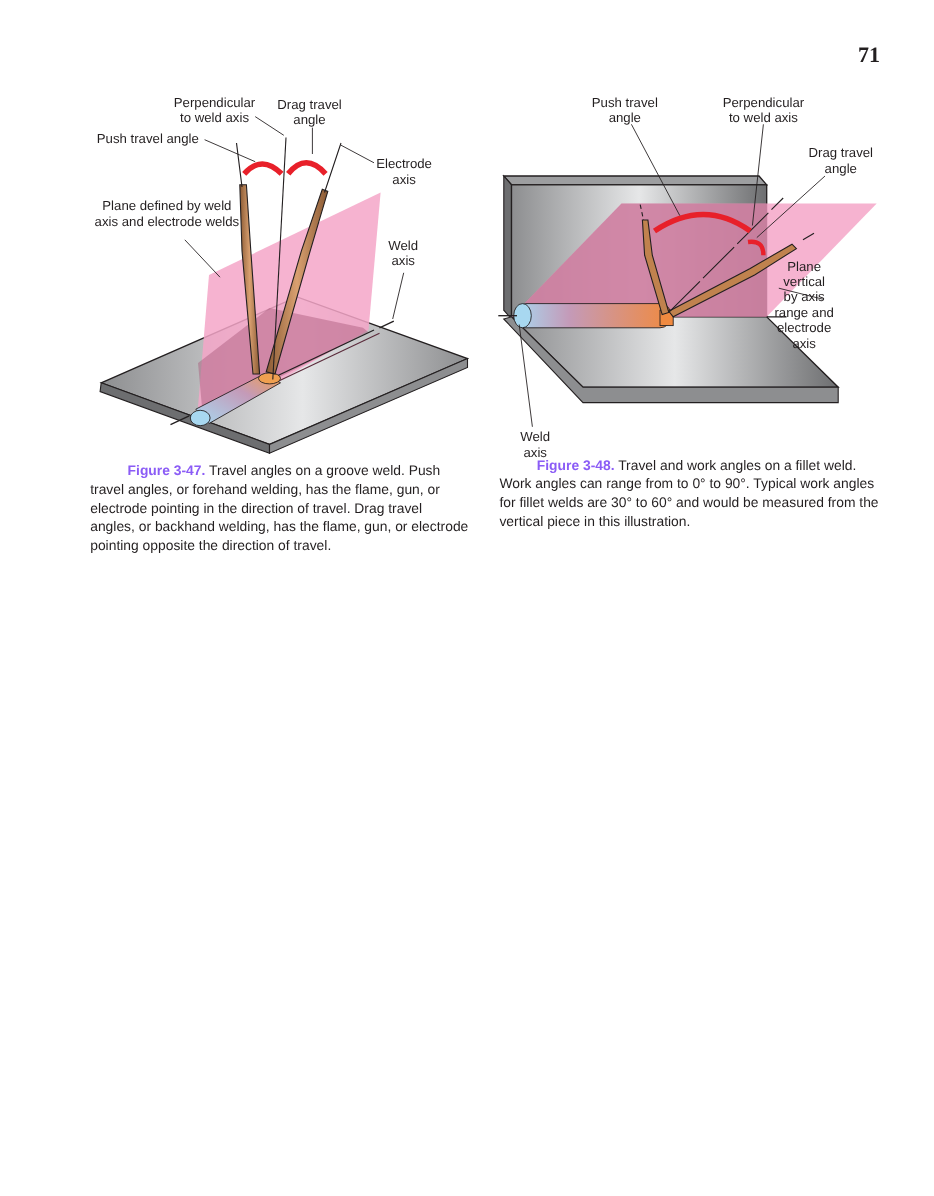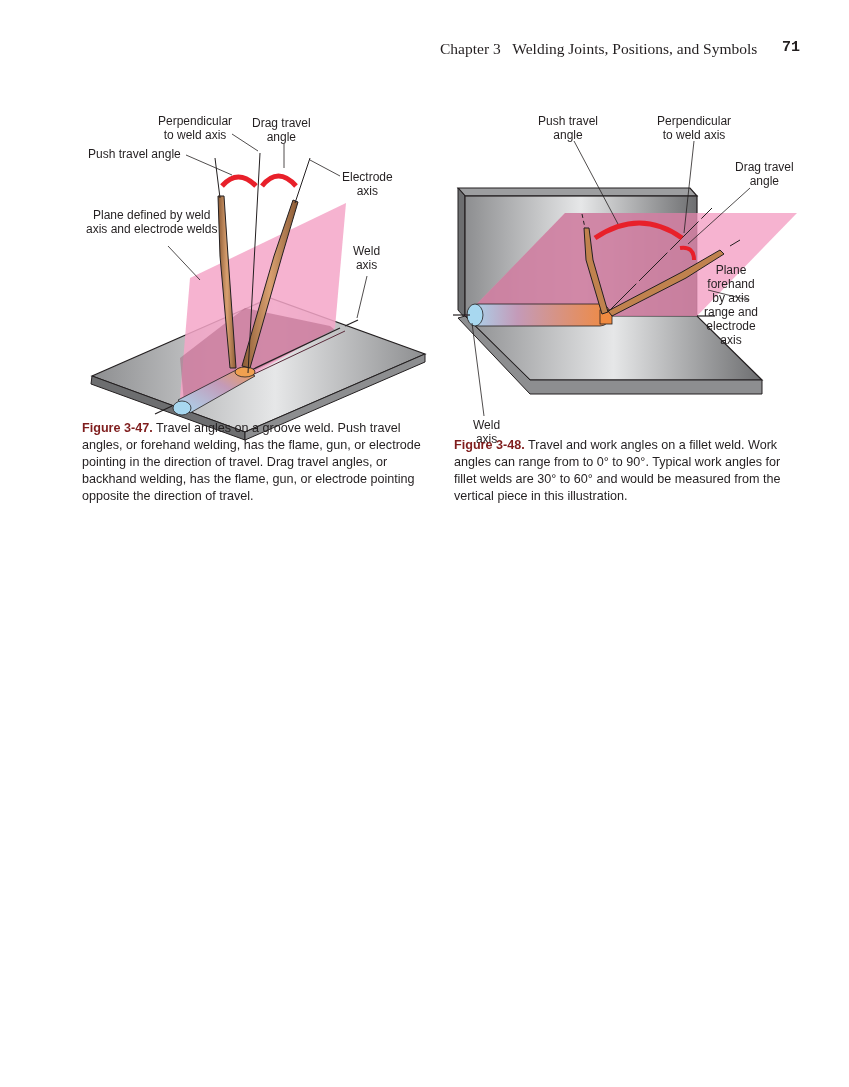--- a/index.html
+++ b/index.html
@@ -1,31 +1,30 @@
 <!DOCTYPE html>
 <html><head>
 <meta charset="utf-8">
 <style>
   html,body{margin:0;padding:0;background:#fff;}
   body{width:849px;height:1087px;position:relative;overflow:hidden;font-family:"Liberation Sans",sans-serif;color:#231f20;}
   .header{position:absolute;top:40px;left:440px;width:360px;height:20px;font-family:"Liberation Serif",serif;font-size:15.5px;}
   .header .chap{position:absolute;left:0;top:0;white-space:nowrap;}
-  .header .pnum{position:absolute;right:0;top:-1px;font-weight:bold;font-size:15px;font-family:Liberation Mono, monospace;}
-  .fig{position:absolute;margin-top:28px;}
+  .header .pnum{position:absolute;right:0;top:-1px;font-weight:bold;font-size:20px;}
+  .fig{position:absolute;}
   .lbl{position:absolute;font-size:12px;line-height:14px;text-align:center;white-space:nowrap;}
   .lbl.left{text-align:right;}
   .caption{position:absolute;font-size:12.6px;line-height:17px;}
-  .caption .fn{color:#7f1d1d;font-weight:bold;}
+  .caption .fn{color:#8b5cf6;font-weight:bold;margin-left:34px;}
   svg{position:absolute;left:0;top:0;overflow:visible;}
 </style>
 </head>
 <body>
 
 <div class="header">
-  <span class="chap"><span>Chapter 3</span>&nbsp;&nbsp;&nbsp;<span>Welding Joints, Positions, and Symbols</span></span>
   <span class="pnum">71</span>
 </div>
 
 <div class="fig" style="left:0;top:0;width:440px;height:420px;">
   <svg width="440" height="420">
     <defs>
       <linearGradient id="steel1" x1="0" x2="1" y1="0" y2="0">
         <stop offset="0" stop-color="#8d8e90"></stop>
         <stop offset="0.55" stop-color="#e6e7e8"></stop>
         <stop offset="1" stop-color="#8d8e90"></stop>
@@ -132,19 +131,19 @@
 
     <line x1="574" y1="113" x2="618" y2="196" stroke="#231f20" stroke-width="0.8"></line>
     <line x1="694" y1="113" x2="684" y2="205" stroke="#231f20" stroke-width="0.8"></line>
     <line x1="750" y1="160" x2="688" y2="216" stroke="#231f20" stroke-width="0.8"></line>
     <line x1="748" y1="272" x2="708" y2="262" stroke="#231f20" stroke-width="0.8"></line>
     <line x1="484" y1="388" x2="472" y2="295" stroke="#231f20" stroke-width="0.8"></line>
   </svg>
   <div class="lbl" style="left:538px;top:86px;"><span>Push travel</span><br><span>angle</span></div>
   <div class="lbl" style="left:657px;top:86px;"><span>Perpendicular</span><br><span>to weld axis</span></div>
   <div class="lbl" style="left:735px;top:132px;"><span>Drag travel</span><br><span>angle</span></div>
-  <div class="lbl" style="left:704px;top:235px;"><span>Plane</span><br><span>forehand</span><br><span>by axis</span><br><span>range and</span><br><span>electrode</span><br><span>axis</span></div>
+  <div class="lbl" style="left:704px;top:235px;"><span>Plane</span><br><span>vertical</span><br><span>by axis</span><br><span>range and</span><br><span>electrode</span><br><span>axis</span></div>
   <div class="lbl" style="left:473px;top:390px;"><span>Weld</span><br><span>axis</span></div>
 </div>
 
-<div class="caption" style="left:454px;top:437px;width:350px;">
+<div class="caption" style="left:454px;top:415px;width:350px;">
   <span class="fn">Figure 3-48.</span><span> Travel and work angles on a fillet weld. Work angles can range from to 0° to 90°. Typical work angles for fillet welds are 30° to 60° and would be measured from the vertical piece in this illustration.</span>
 </div>
 
 </body></html>

